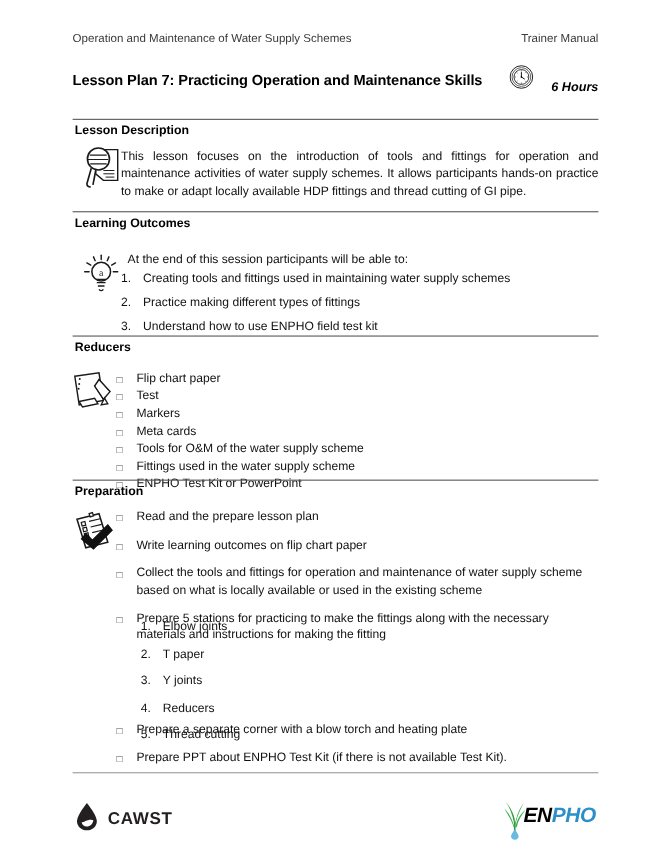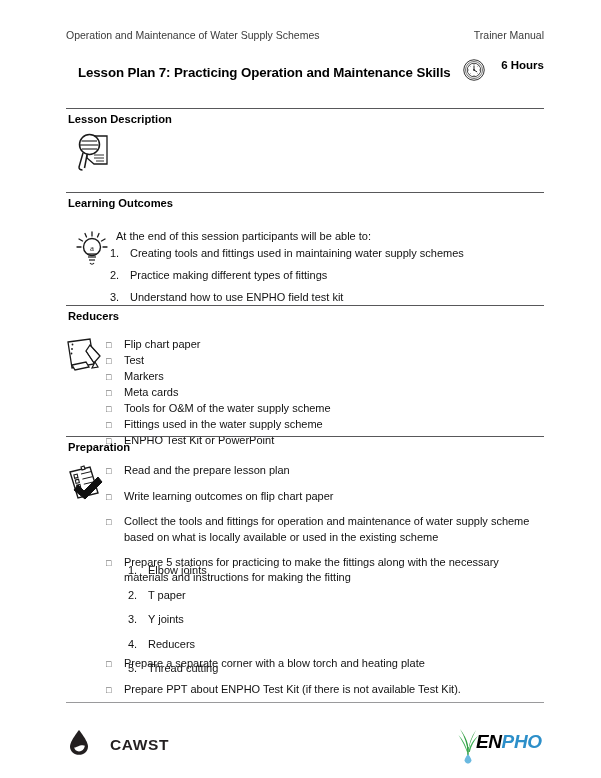--- a/index.html
+++ b/index.html
@@ -44,27 +44,27 @@
     width: 478px;
     display: flex;
     align-items: center;
     justify-content: space-between;
   }
   .lesson-title {
     font-size: 13.3px;
     font-weight: bold;
     letter-spacing: -0.1px;
     color: #000;
-    margin-left: 12px;
   }
   .duration-group {
     display: flex;
-    align-items: flex-start;
+    align-items: flex-end;
     gap: 16px;
     white-space: nowrap;
+    font-style: italic;
   }
   .duration-label {
     font-size: 11.5px;
     font-weight: bold;
   }
 
   
   .rule {
     position: absolute;
     left: 66px;
@@ -136,21 +136,21 @@
     width: 478px;
     height: 0;
     border-top: 1.4px solid #9a9a9c;
   }
   .cawst-logo {
     position: absolute;
     left: 68px;
     top: 729px;
     display: flex;
     align-items: center;
-    gap: 20px;
+    gap: 8px;
     text-align: center;
   }
   .cawst-word {
     font-size: 15.5px;
     font-weight: bold;
     letter-spacing: 0.6px;
     color: #231f20;
   }
   .enpho-logo {
     position: absolute;
@@ -230,20 +230,21 @@
       <line x1="22" y1="30" x2="30" y2="30" stroke="#1a1a1a" stroke-width="0.9"></line>
       <circle cx="15.5" cy="13.5" r="10" fill="#fff" stroke="#1a1a1a" stroke-width="1.5"></circle>
       <line x1="7.5" y1="10" x2="23" y2="10" stroke="#1a1a1a" stroke-width="1.1"></line>
       <line x1="6" y1="14" x2="24.5" y2="14" stroke="#1a1a1a" stroke-width="1.1"></line>
       <line x1="8" y1="18" x2="23" y2="18" stroke="#1a1a1a" stroke-width="1.1"></line>
       <path d="M9 22 L5 36 Q5 39 8.5 39" fill="none" stroke="#1a1a1a" stroke-width="1.5"></path>
       <path d="M13 24 L10.5 37" fill="none" stroke="#1a1a1a" stroke-width="1.5"></path>
     </svg>
   </div>
 
+  <div class="block para" style="left:110px; top:134px; width:434px">This lesson focuses on the introduction of tools and fittings for operation and maintenance activities of water supply schemes. It allows participants hands-on practice to make or adapt locally available HDP fittings and thread cutting of GI pipe.</div>
 
   <div class="rule" style="top:192px"></div>
   <div class="section-head" style="top:197px">Learning Outcomes</div>
 
   <div class="icon" style="left:70px; top:228px">
     <svg width="44" height="42" viewBox="0 0 44 42">
       <circle cx="22" cy="19" r="8.5" fill="#fff" stroke="#1a1a1a" stroke-width="1.4"></circle>
       <path d="M17.5 26 L26.5 26" stroke="#1a1a1a" stroke-width="1.2"></path>
       <path d="M18 29 L26 29" stroke="#1a1a1a" stroke-width="1.2"></path>
       <path d="M19 32 L25 32" stroke="#1a1a1a" stroke-width="1.2"></path>

